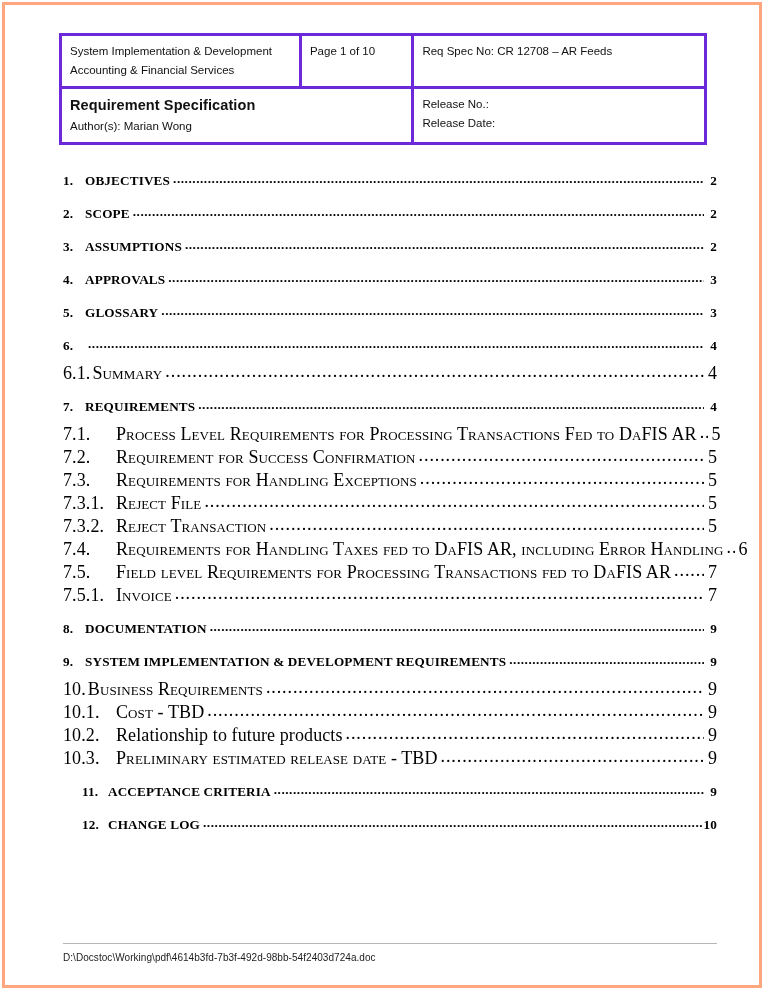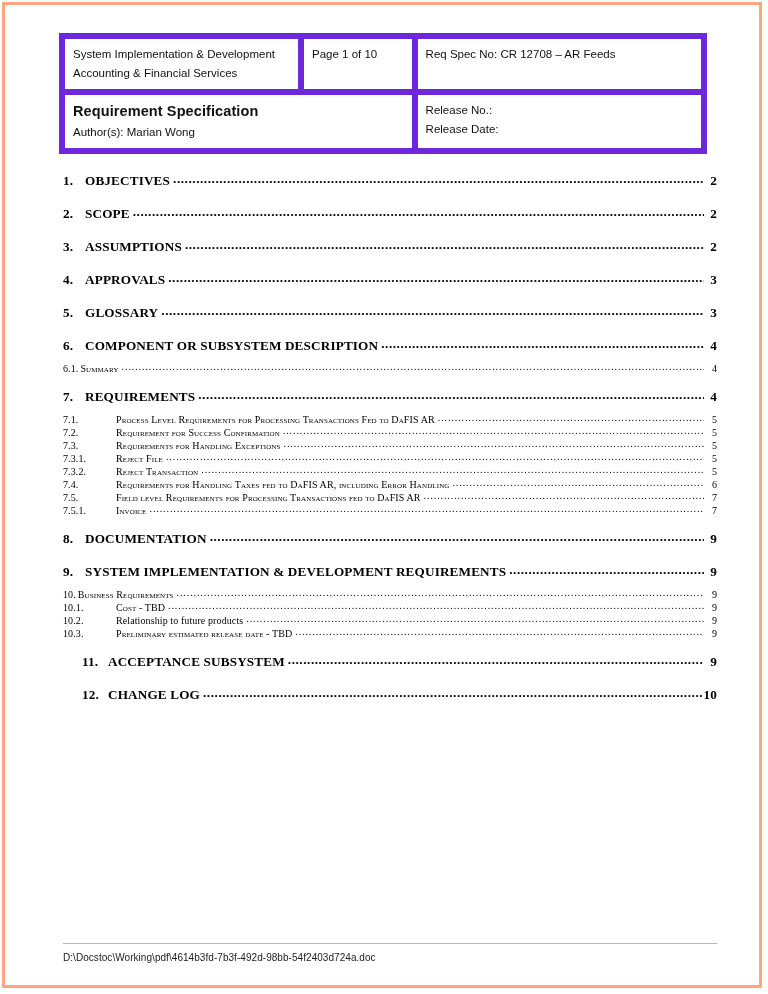--- a/index.html
+++ b/index.html
@@ -47,21 +47,21 @@
   .doc-header {
     position: absolute;
     left: 54px;
     top: 28px;
     width: 648px;
     border-collapse: collapse;
     border: 3px solid #111111;
     font-family: "Liberation Sans", "DejaVu Sans", sans-serif;
   }
   .doc-header td {
-    border: 6px solid #6d28d9;
+    border: 3px solid #6d28d9;
     padding: 6px 0 7px 8px;
     vertical-align: top;
     font-size: 11.5px;
     line-height: 1.62;
     color: #111111;
   }
   .hdr-org      { width: 238px; }
   .hdr-page     { width: 106px; }
   .hdr-spec     { width: 296px; margin-top: 30px; }
   .hdr-title-cell { padding-top: 7px; padding-bottom: 8px; }
@@ -123,21 +123,21 @@
     margin-bottom: 17px;
     letter-spacing: .15px;
   }
   .lvl1 .toc-num   { width: 22px; }
   .lvl1.wide-num .toc-num { width: 26px; margin-left: 19px; }
   .lvl1 .toc-leader::after { letter-spacing: .55px; font-weight: bold; }
   .lvl1 .toc-page  { font-weight: bold; }
 
   
   .lvl2 {
-    font-size: 10px;
+    font-size: 18px;
     font-variant: small-caps;
     margin-bottom: 2px;
     letter-spacing: .1px;
   }
   .lvl2 .toc-num { width: 53px; font-variant: normal; }
   .lvl2 .toc-page { font-variant: normal; }
 
   
   .lvl2.flush .toc-num { width: auto; margin-right: 2px; }
 
@@ -224,21 +224,20 @@
           <span class="toc-page">3</span>
         </div>
         <div class="toc-row lvl1">
           <span class="toc-num">5.</span>
           <span class="toc-text">GLOSSARY</span>
           <span class="toc-leader"></span>
           <span class="toc-page">3</span>
         </div>
         <div class="toc-row lvl1 tight-below">
           <span class="toc-num">6.</span>
-          <span class="toc-text">COMPONENT OR SUBSYSTEM DESCRIPTION</span>
           <span class="toc-leader"></span>
           <span class="toc-page">4</span>
         </div>
         <div class="toc-row lvl2 flush grp-gap-top grp-gap-bottom">
           <span class="toc-num">6.1.</span>
           <span class="toc-text">Summary</span>
           <span class="toc-leader"></span>
           <span class="toc-page">4</span>
         </div>
         <div class="toc-row lvl1 tight-below">
@@ -326,21 +325,21 @@
           <span class="toc-page">9</span>
         </div>
         <div class="toc-row lvl2 grp-gap-bottom">
           <span class="toc-num">10.3.</span>
           <span class="toc-text">Preliminary estimated release date - TBD</span>
           <span class="toc-leader"></span>
           <span class="toc-page">9</span>
         </div>
         <div class="toc-row lvl1 wide-num">
           <span class="toc-num">11.</span>
-          <span class="toc-text">ACCEPTANCE SUBSYSTEM</span>
+          <span class="toc-text">ACCEPTANCE CRITERIA</span>
           <span class="toc-leader"></span>
           <span class="toc-page">9</span>
         </div>
         <div class="toc-row lvl1 wide-num">
           <span class="toc-num">12.</span>
           <span class="toc-text">CHANGE LOG</span>
           <span class="toc-leader"></span>
           <span class="toc-page">10</span>
         </div>
       </div>

